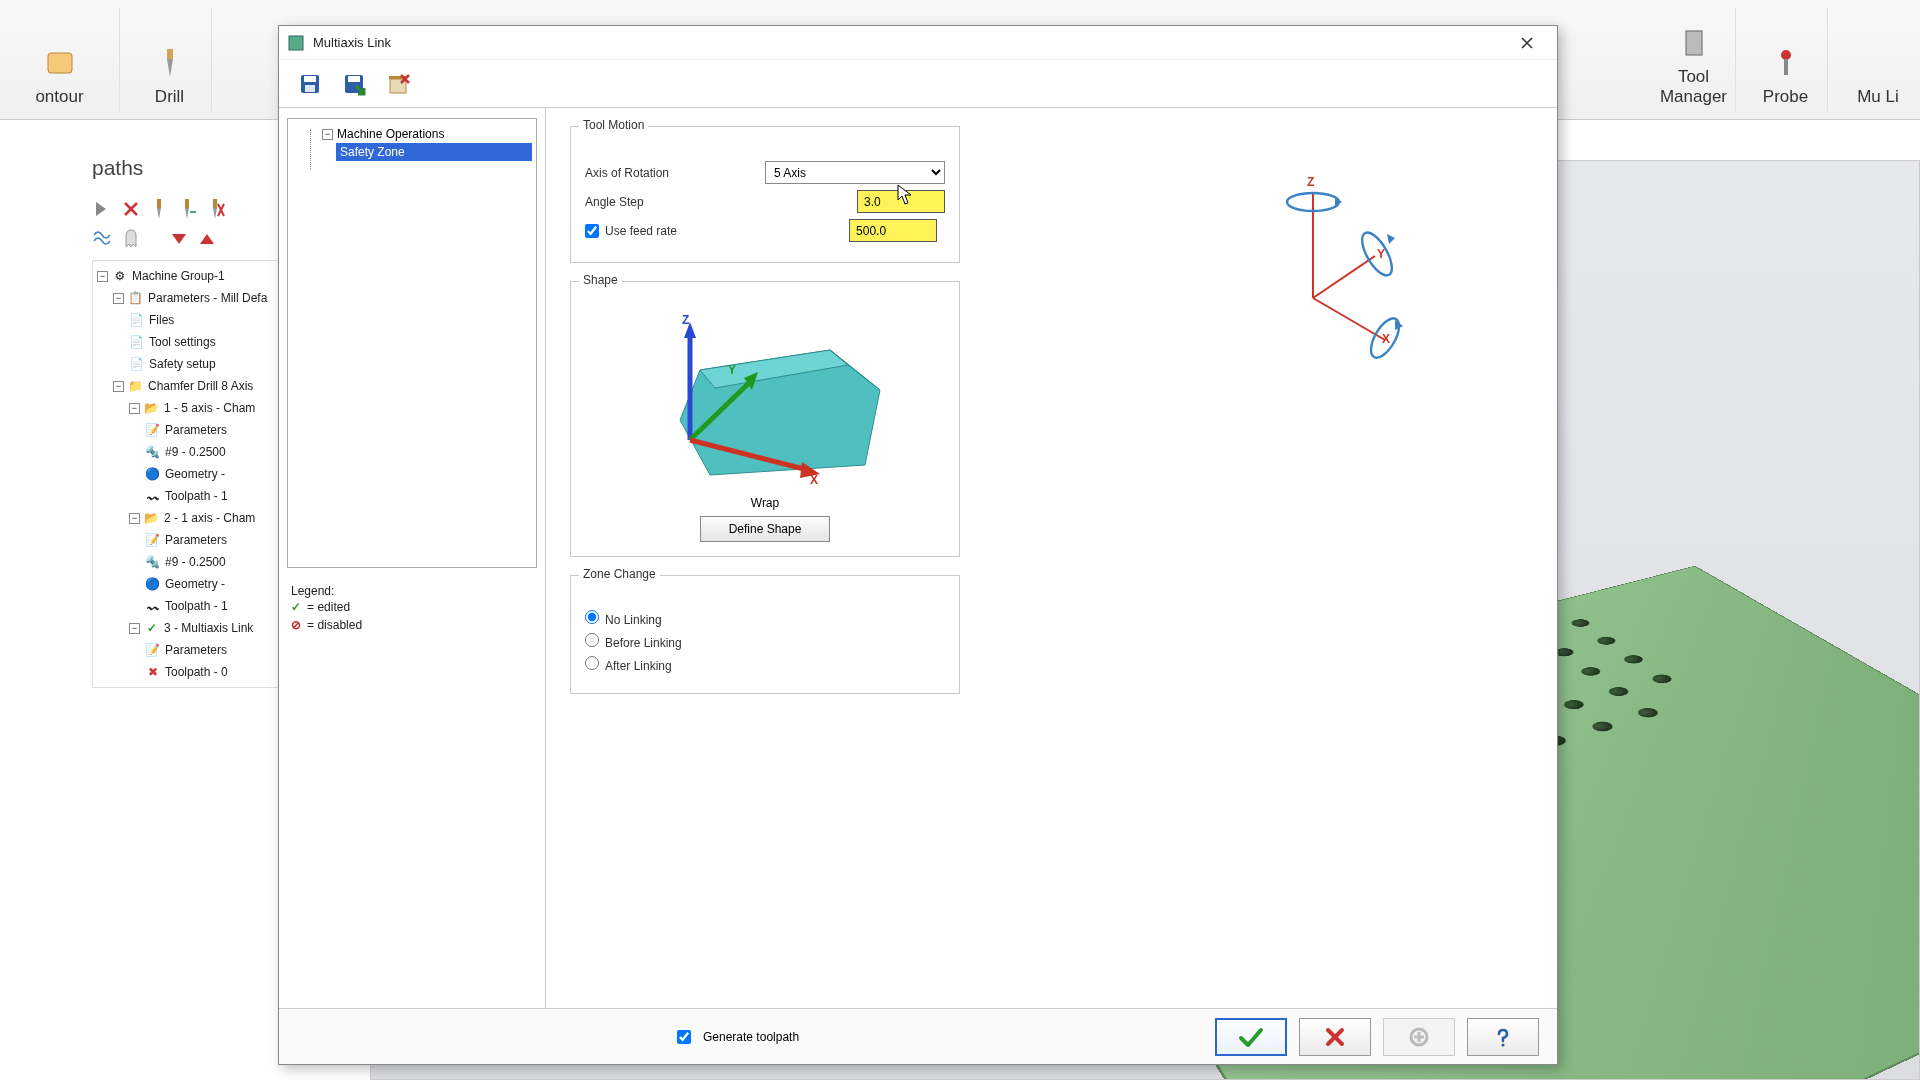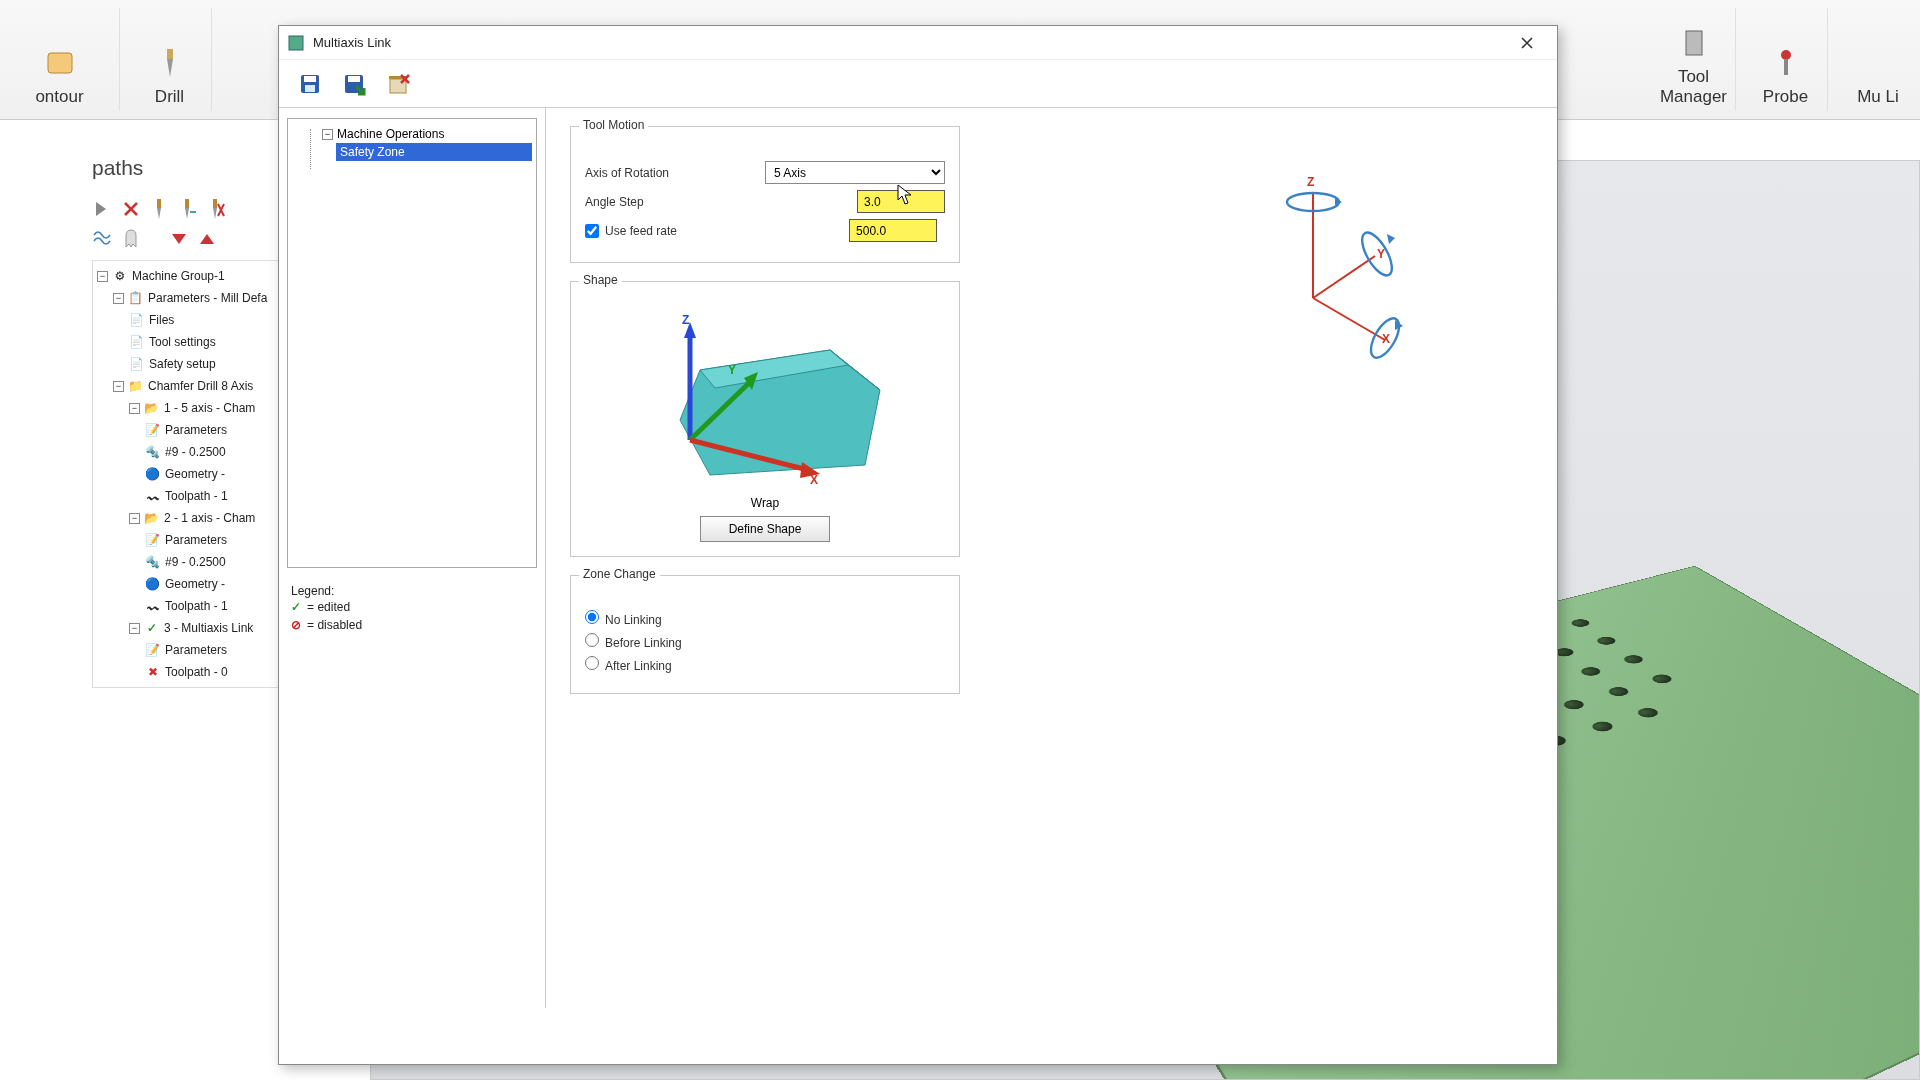--- a/index.html
+++ b/index.html
@@ -514,14 +514,42 @@
             <label style="width:auto"><input type="radio" name="tc" style=""><span>Before Linking</span></label>
           </div>
         <div class="form-row">
             <label style="width:auto"><input type="radio" name="tc" style=""><span>After Linking</span></label>
           </div>
       </div>
 
     </div>
   </div>
 
+  <div class="dlg-footer">
+    <div class="footer-left">
+      <input type="checkbox" checked="" style="">
+      <span>Generate toolpath</span>
+    </div>
+    <div class="btn ok">
+        <svg width="28" height="22" viewBox="0 0 28 22">
+          <path d="M4 12 L11 19 L24 4" stroke="#2a9b2a" stroke-width="4" fill="none" stroke-linecap="round" stroke-linejoin="round"></path>
+        </svg>
+      </div>
+    <div class="btn">
+        <svg width="22" height="22" viewBox="0 0 22 22">
+          <path d="M4 4 L18 18 M18 4 L4 18" stroke="#c33" stroke-width="4" stroke-linecap="round"></path>
+        </svg>
+      </div>
+    <div class="btn disabled">
+        <svg width="22" height="22" viewBox="0 0 22 22">
+          <circle cx="11" cy="11" r="8" fill="none" stroke="#bbb" stroke-width="3"></circle>
+          <path d="M11 6 L11 16 M6 11 L16 11" stroke="#bbb" stroke-width="3"></path>
+        </svg>
+      </div>
+    <div class="btn">
+        <svg width="22" height="22" viewBox="0 0 22 22">
+          <path d="M7 8 Q7 4 11 4 Q15 4 15 8 Q15 11 11 12 L11 15" stroke="#2a5fa8" stroke-width="2.6" fill="none" stroke-linecap="round"></path>
+          <circle cx="11" cy="19" r="1.6" fill="#2a5fa8"></circle>
+        </svg>
+      </div>
+  </div>
 
 </div>
 
 </body></html>

